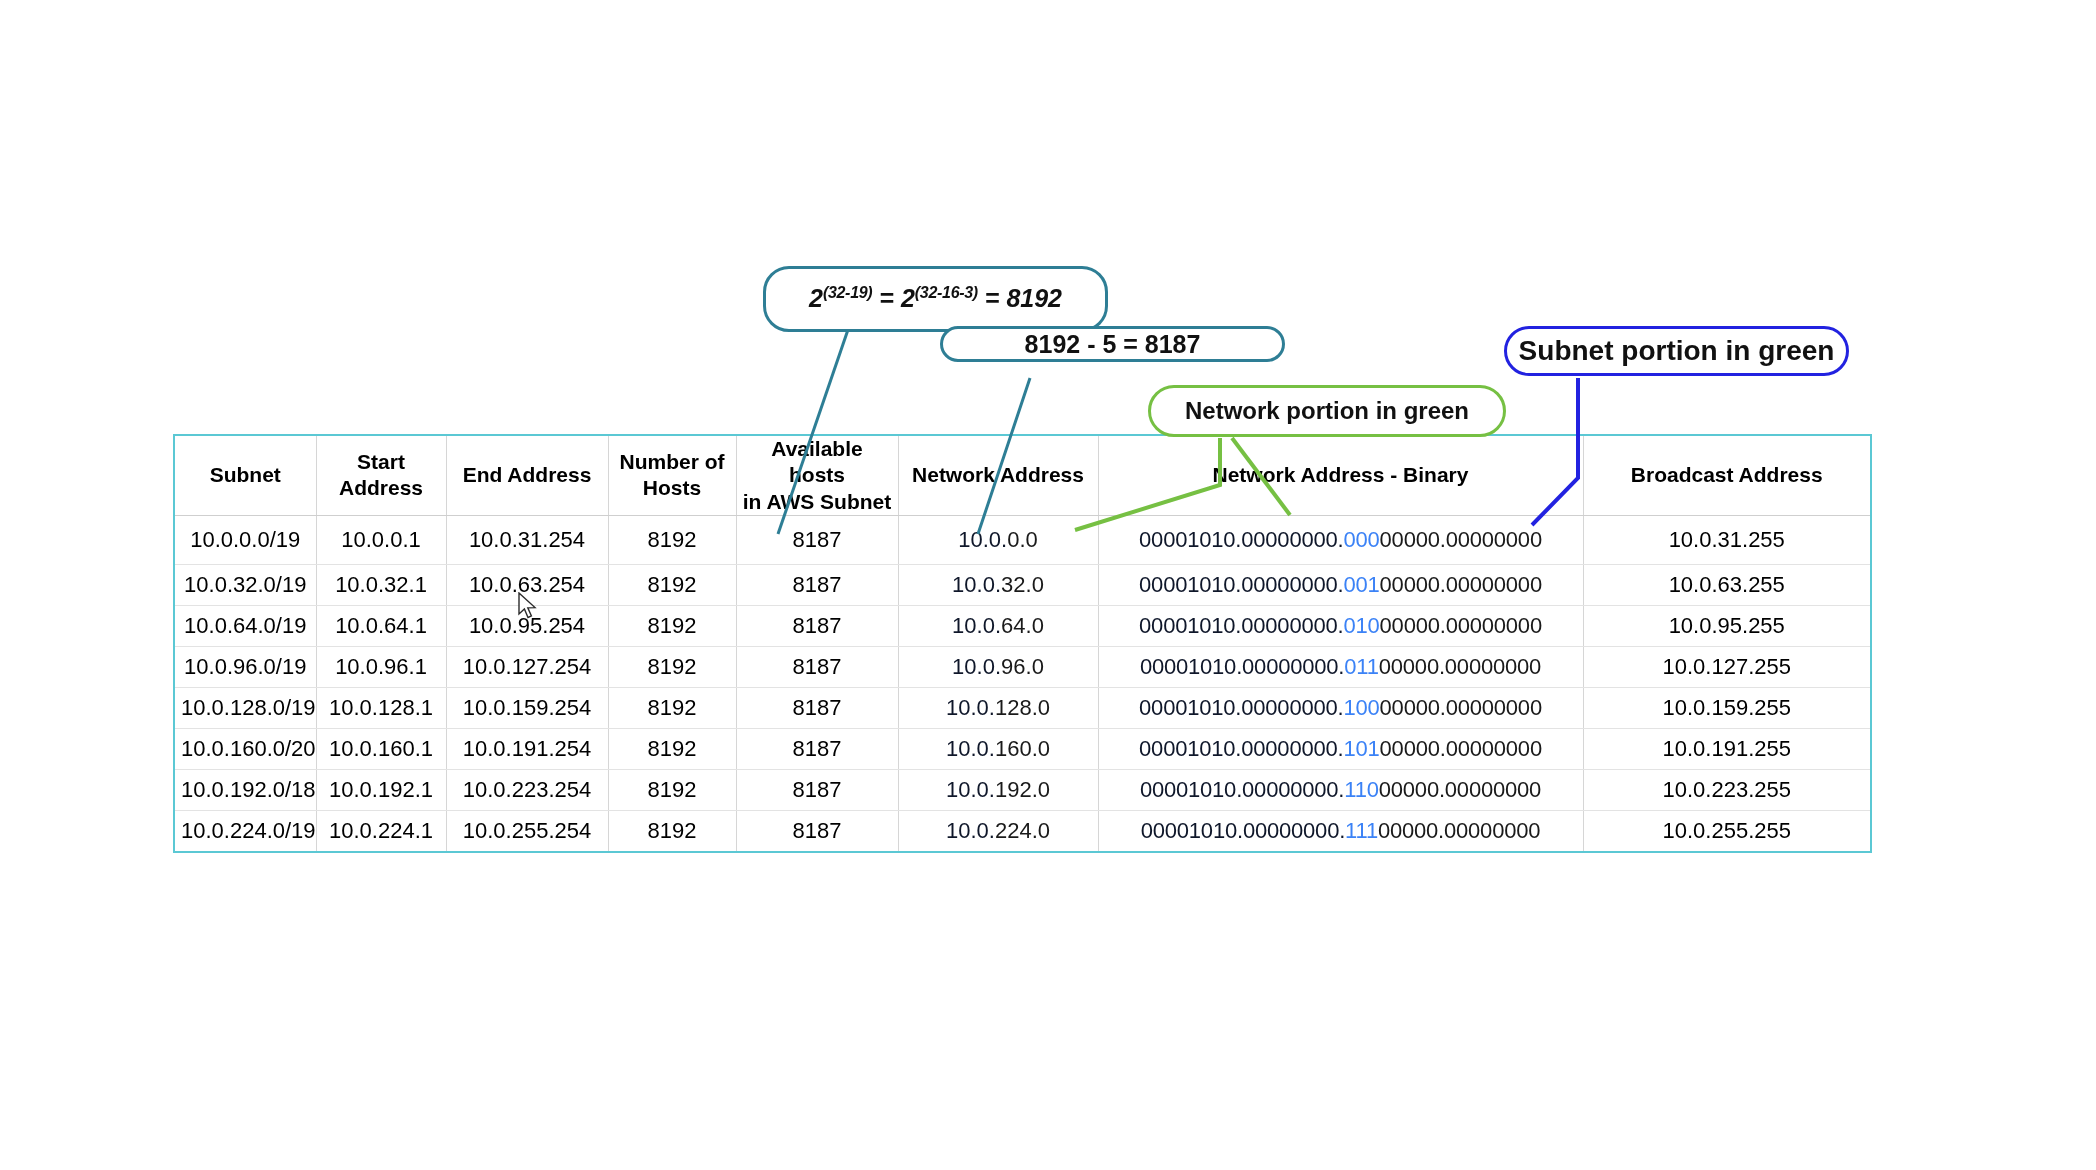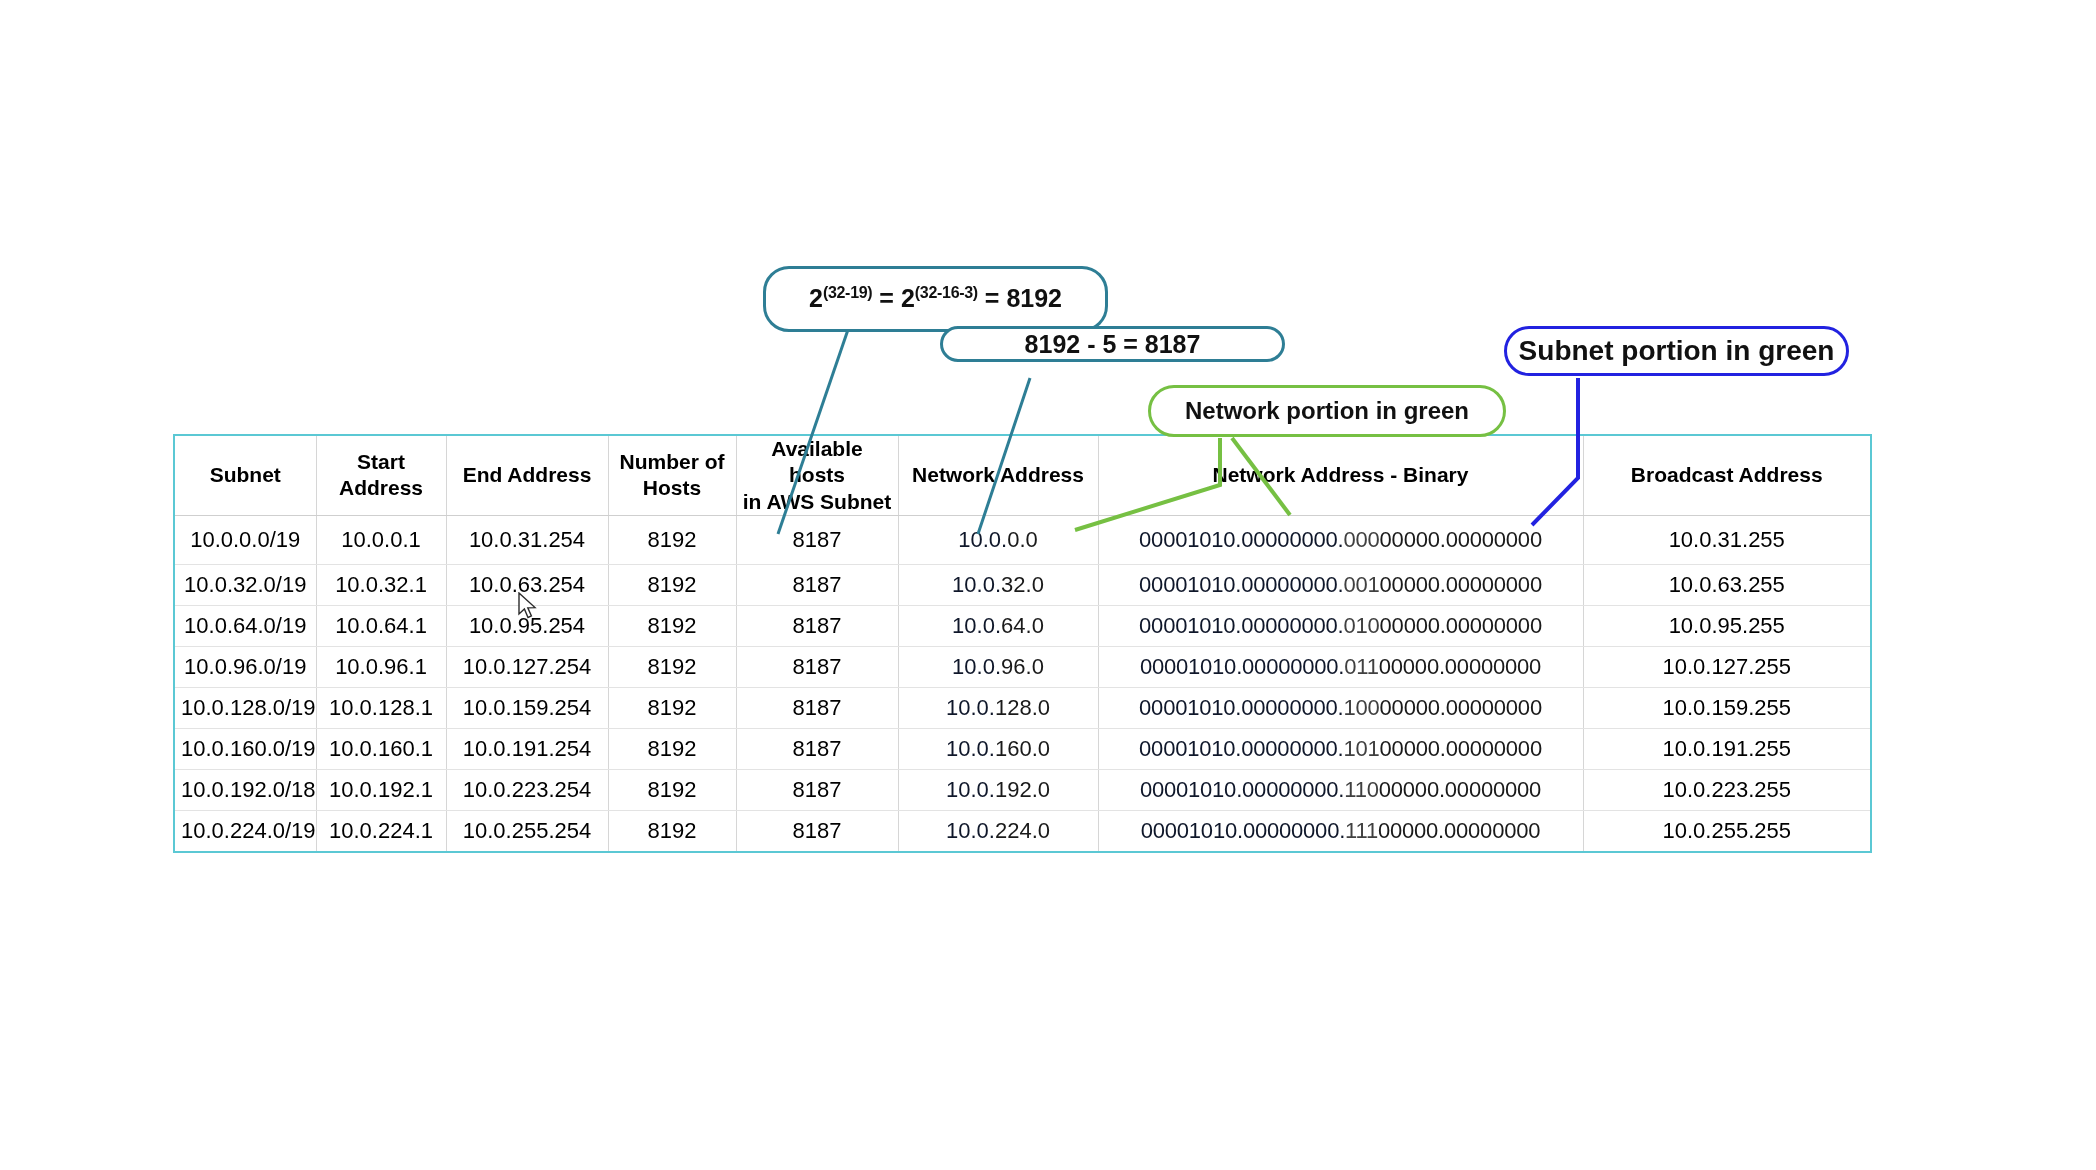--- a/index.html
+++ b/index.html
@@ -49,20 +49,21 @@
     z-index: 10;
   }
   .callout.teal   { border: 3px solid #2e7e95; }
   .callout.green  { border: 3px solid #76c043; text-align: center; }
   .callout.blue   { border: 3px solid #2222e0; }
 
   #callout-hosts-formula {
     left: 763px; top: 266px;
     width: 345px; height: 66px;
     font-size: 25px;
+    font-style: italic;
   }
   #callout-hosts-formula sup {
     font-size: 16px;
     vertical-align: super;
     letter-spacing: -0.3px;
   }
   #callout-available-hosts {
     left: 940px; top: 326px;
     width: 345px; height: 36px;
     font-size: 25px;
@@ -124,21 +125,21 @@
   col.c-start     { width: 130px; }
   col.c-end       { width: 162px; }
   col.c-numhosts  { width: 128px; }
   col.c-avail     { width: 162px; }
   col.c-netaddr   { width: 200px; }
   col.c-binary    { width: 485px; }
   col.c-broadcast { width: 288px; }
 
   
   .seg-green { color: #0f172a; }
-  .seg-blue  { color: #404040; }
+  .seg-blue  { color: #3b82f6; }
   .seg-black { color: #1a1a1a; }
 
   td.binary-cell {
     font-size: 21px;
     letter-spacing: -0.2px;
     white-space: nowrap;
   }
   td.netaddr-cell { font-size: 22px; }
 
   
@@ -255,21 +256,21 @@
             <td>10.0.128.0/19</td>
             <td>10.0.128.1</td>
             <td>10.0.159.254</td>
             <td>8192</td>
             <td>8187</td>
             <td class="netaddr-cell"><span class="seg-green">10.0.</span><span class="seg-black">128.0</span></td>
             <td class="binary-cell"><span class="seg-green">00001010.00000000.</span><span class="seg-blue">100</span><span class="seg-black">00000.00000000</span></td>
             <td>10.0.159.255</td>
           </tr>
           <tr>
-            <td>10.0.160.0/19</td>
+            <td>10.0.160.0/20</td>
             <td>10.0.160.1</td>
             <td>10.0.191.254</td>
             <td>8192</td>
             <td>8187</td>
             <td class="netaddr-cell"><span class="seg-green">10.0.</span><span class="seg-black">160.0</span></td>
             <td class="binary-cell"><span class="seg-green">00001010.00000000.</span><span class="seg-blue">101</span><span class="seg-black">00000.00000000</span></td>
             <td>10.0.191.255</td>
           </tr>
           <tr>
             <td>10.0.192.0/18</td>

